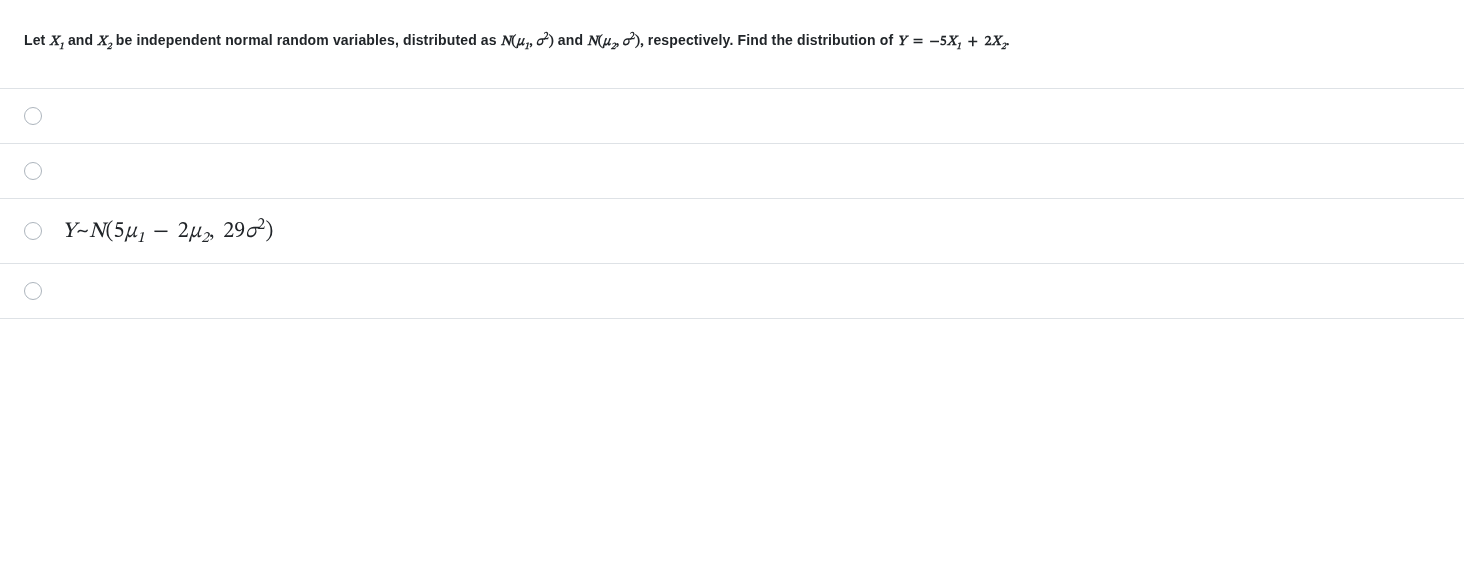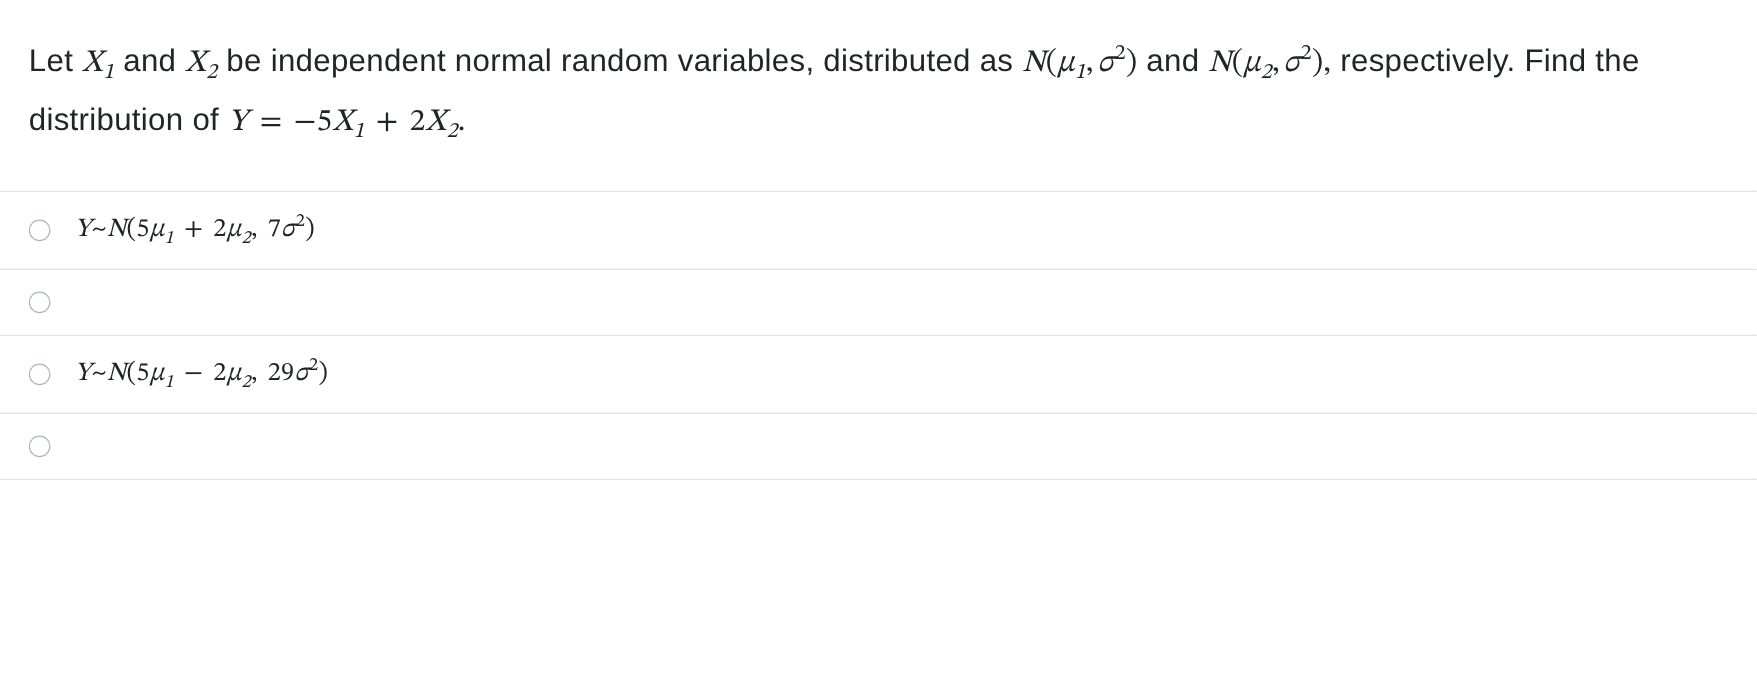--- a/index.html
+++ b/index.html
@@ -11,24 +11,24 @@
       font-family: 'Segoe UI', -apple-system, sans-serif;
       background: #ffffff;
       width: 1464px;
       height: 570px;
       padding: 0;
     }
     .question-container {
       padding: 28px 24px 0 24px;
     }
     .question-text {
-      font-size: 26px;
+      font-size: 14px;
       color: #212529;
       line-height: 1.75;
-      font-weight: 400;
+      font-weight: 700;
       letter-spacing: 0.01em;
     }
     .math-italic {
       font-family: 'Cambria Math', 'STIX Two Math', 'Times New Roman', serif;
       font-style: italic;
     }
     .sub {
       vertical-align: sub;
       font-size: 0.70em;
       line-height: 0;
@@ -86,23 +86,20 @@
 <div class="question-container">
   <p class="question-text">
     <span>Let </span><span class="math-italic"><span>X</span><span class="sub">1</span></span><span> and </span><span class="math-italic"><span>X</span><span class="sub">2</span></span><span> be independent normal random variables, distributed as </span><span class="math-italic"><span>N</span><span class="paren">(</span><span>μ</span><span class="sub">1</span><span class="comma">,</span><span>σ</span><span class="sup num">2</span><span class="paren">)</span></span><span> and </span><span class="math-italic"><span>N</span><span class="paren">(</span><span>μ</span><span class="sub">2</span><span class="comma">,</span><span>σ</span><span class="sup num">2</span><span class="paren">),</span></span><span> respectively. Find the distribution of </span><span class="math-italic"><span>Y</span><span class="op"> = </span><span class="num">−5</span><span>X</span><span class="sub">1</span><span class="op"> + </span><span class="num">2</span><span>X</span><span class="sub">2</span><span class="paren">.</span></span>
   </p>
 </div>
 
 <div class="options-container">
 
   <div class="option-row">
     <span class="radio-circle"></span>
-    <span class="option-label">
-      <span>Y</span><span class="num">~</span><span>N</span><span class="paren">(</span><span class="num">5</span><span>μ</span><span class="sub">1</span><span class="op"> + </span><span class="num">2</span><span>μ</span><span class="sub">2</span><span class="comma">,</span> <span class="num">7</span><span>σ</span><span class="sup num">2</span><span class="paren">)</span>
-    </span>
   </div>
 
   <div class="option-row">
     <span class="radio-circle"></span>
   </div>
 
   <div class="option-row">
     <span class="radio-circle"></span>
     <span class="option-label">
       <span>Y</span><span class="num">~</span><span>N</span><span class="paren">(</span><span class="num">5</span><span>μ</span><span class="sub">1</span><span class="op"> − </span><span class="num">2</span><span>μ</span><span class="sub">2</span><span class="comma">,</span> <span class="num">29</span><span>σ</span><span class="sup num">2</span><span class="paren">)</span>

